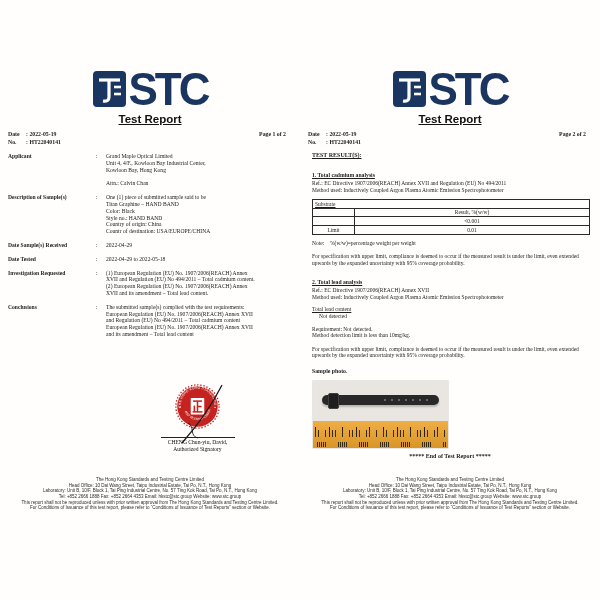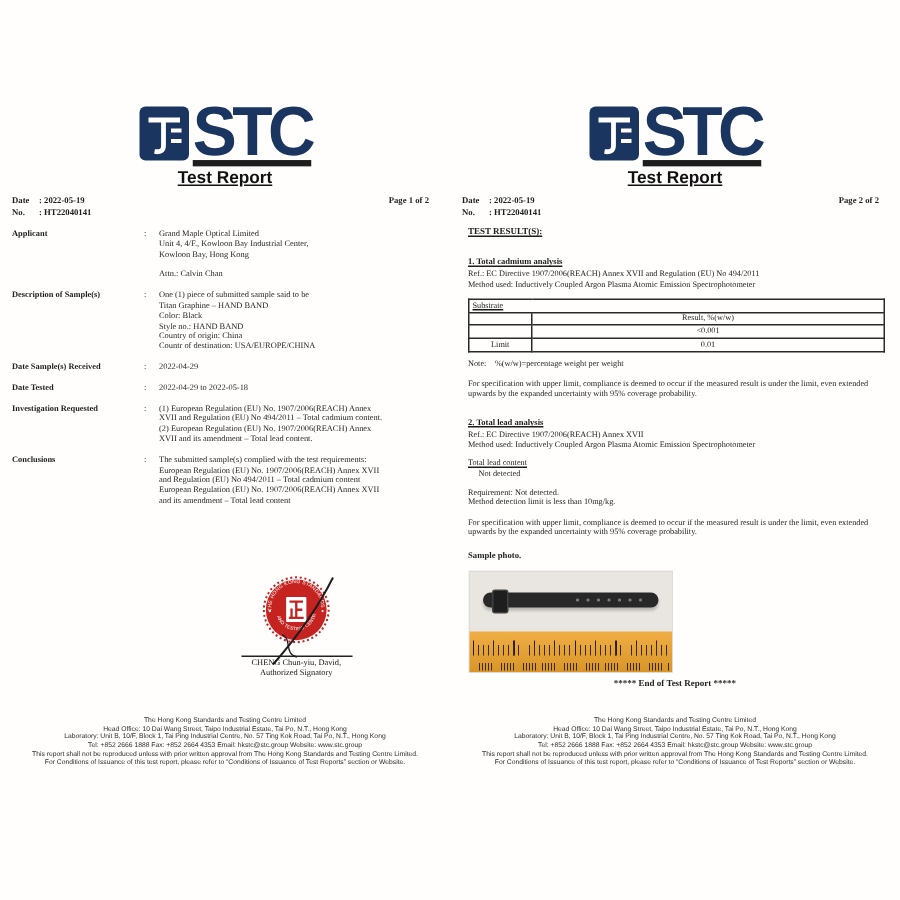--- a/index.html
+++ b/index.html
@@ -3,21 +3,21 @@
 <meta charset="utf-8">
 <style>
   html,body{margin:0;padding:0;}
   body{width:600px;height:600px;background:#ffffff;font-family:"Liberation Serif",serif;color:#1d1d1d;}
   .canvas{position:relative;width:600px;height:600px;background:#ffffff;overflow:hidden;}
   .page{position:absolute;top:0;width:300px;height:600px;background:#fffefd;}
   .page--1{left:0;}
   .page--2{left:300px;}
 
   
-  .logo-row{position:absolute;top:71px;left:0;width:100%;display:flex;justify-content:center;align-items:flex-start;gap:3px;text-decoration:underline;}
+  .logo-row{position:absolute;top:71px;left:0;width:100%;display:flex;justify-content:center;align-items:flex-start;gap:3px;}
   .logo-sq{width:33px;height:36px;background:#1a3560;border-radius:4px;position:relative;flex:0 0 auto;}
   .logo-sq svg{position:absolute;inset:0;}
   .logo-stc{font-family:"Liberation Sans",sans-serif;font-weight:bold;color:#1a3560;font-size:44px;line-height:34px;letter-spacing:-3px;transform:scaleY(1.05);transform-origin:top;}
   .doc-title{position:absolute;top:113px;left:0;width:100%;text-align:center;font-family:"Liberation Sans",sans-serif;font-weight:bold;font-size:11.5px;text-decoration:underline;color:#111;}
   .hdr-meta{position:absolute;top:131px;left:8px;font-size:5.8px;font-weight:bold;line-height:1.35;}
   .hdr-meta .lbl{display:inline-block;width:18px;}
   .page-label{position:absolute;top:131px;right:14px;font-size:5.8px;font-weight:bold;}
 
   
   .fields{position:absolute;top:153px;left:8px;right:6px;}

